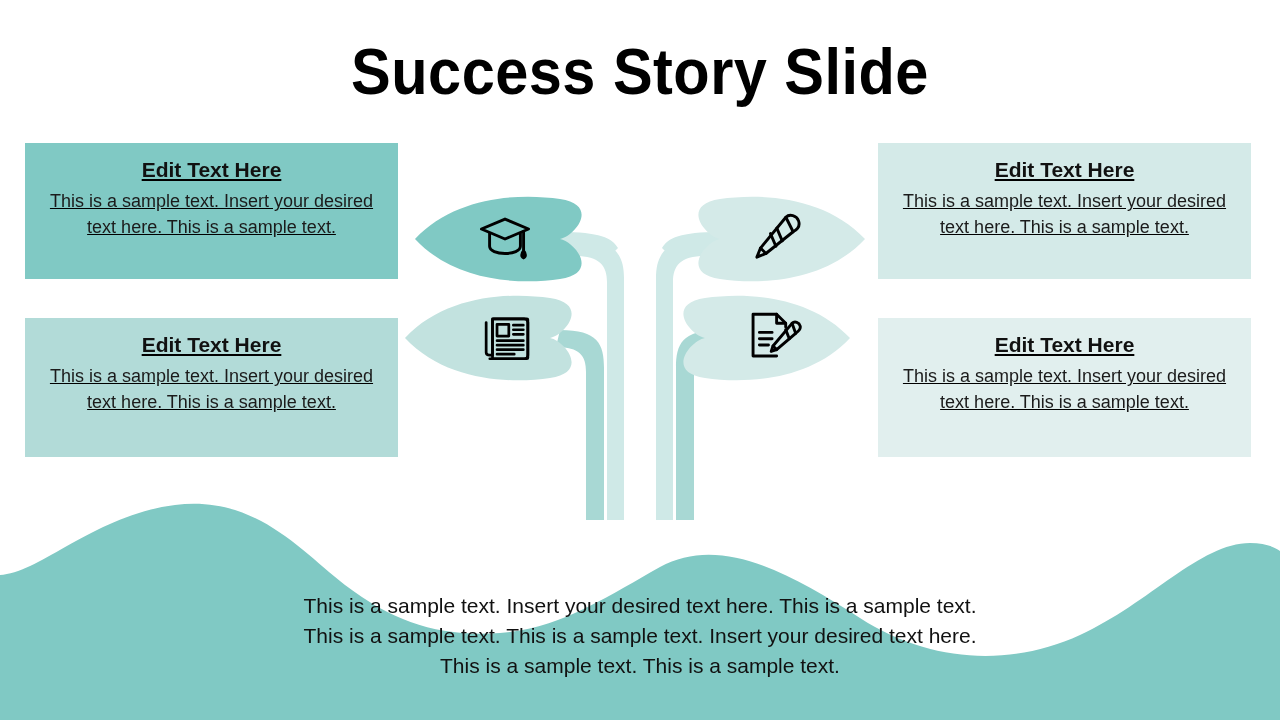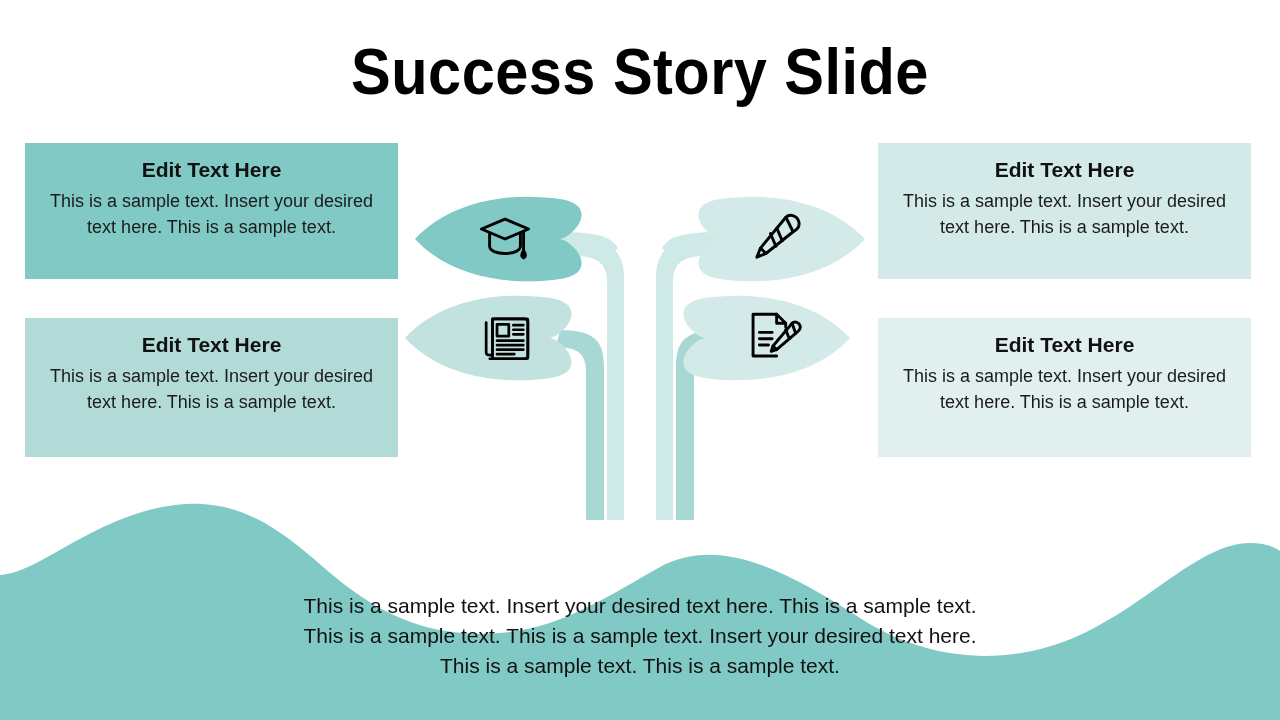--- a/index.html
+++ b/index.html
@@ -30,20 +30,21 @@
     transform:scaleX(0.93);
     transform-origin:center center;
     white-space:nowrap;
   }
 
   
   .info-box {
     position:absolute;
     padding:14px 18px 10px 18px;
     text-align:center;
+    text-decoration:underline;
   }
   .info-title {
     font-size:21px;
     font-weight:bold;
     color:#111111;
     line-height:1.25;
     margin-bottom:6px;
   }
   .info-body {
     font-size:18px;

